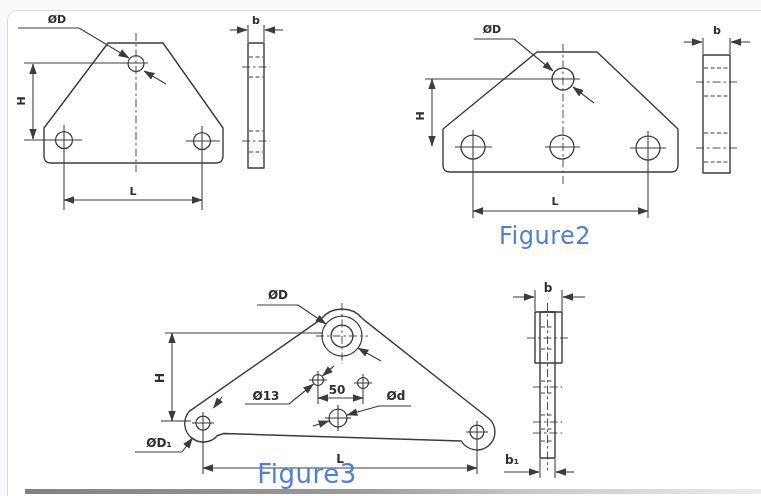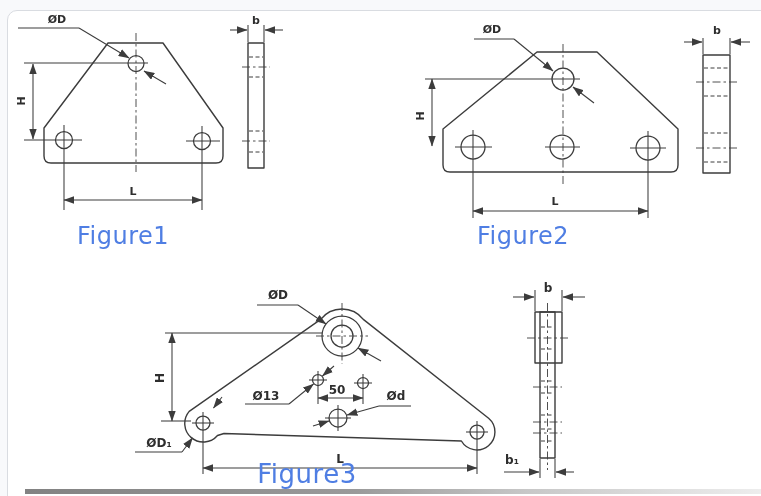--- a/index.html
+++ b/index.html
@@ -201,18 +201,17 @@
     <line class="hid" x1="541" y1="327" x2="554" y2="327"></line>
     <line class="hid" x1="541" y1="349" x2="554" y2="349"></line>
     <line class="hid" x1="541" y1="381" x2="554" y2="381"></line>
     <line class="hid" x1="541" y1="393" x2="554" y2="393"></line>
     <line class="hid" x1="541" y1="415" x2="554" y2="415"></line>
     <line class="hid" x1="541" y1="429" x2="554" y2="429"></line>
     <line class="hid" x1="541" y1="441" x2="554" y2="441"></line>
   </g>
 </svg>
 
-<div class="cap" style="left:63px;top:222px;width:120px;">Figure1</div>
-<div class="cap" style="left:463px;top:222px;width:120px;">Figure2</div>
+<div class="cap" style="left:485px;top:222px;width:120px;">Figure2</div>
 <div class="cap cap3" style="left:232px;top:459px;width:150px;">Figure3</div>
 </div>
 
 <div class="bottom-strip"></div>
 
 </body></html>

